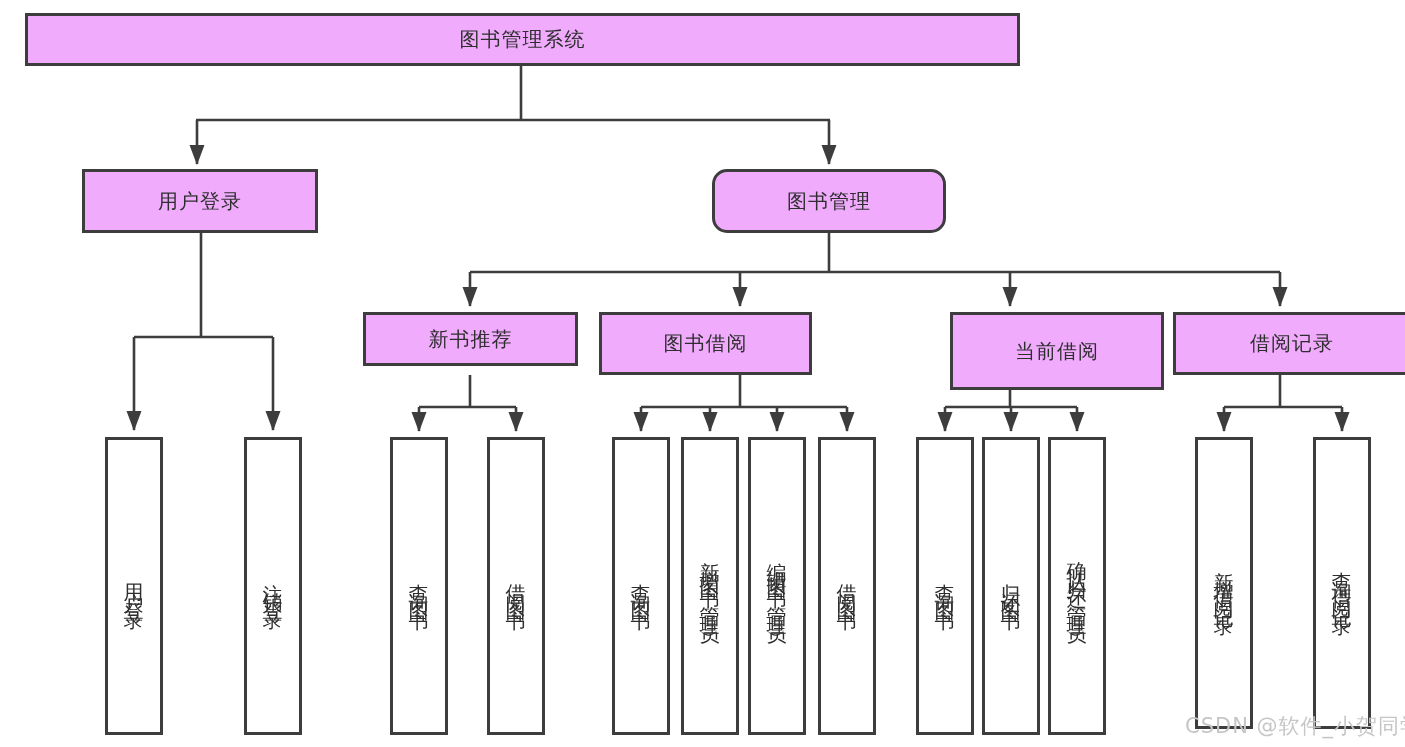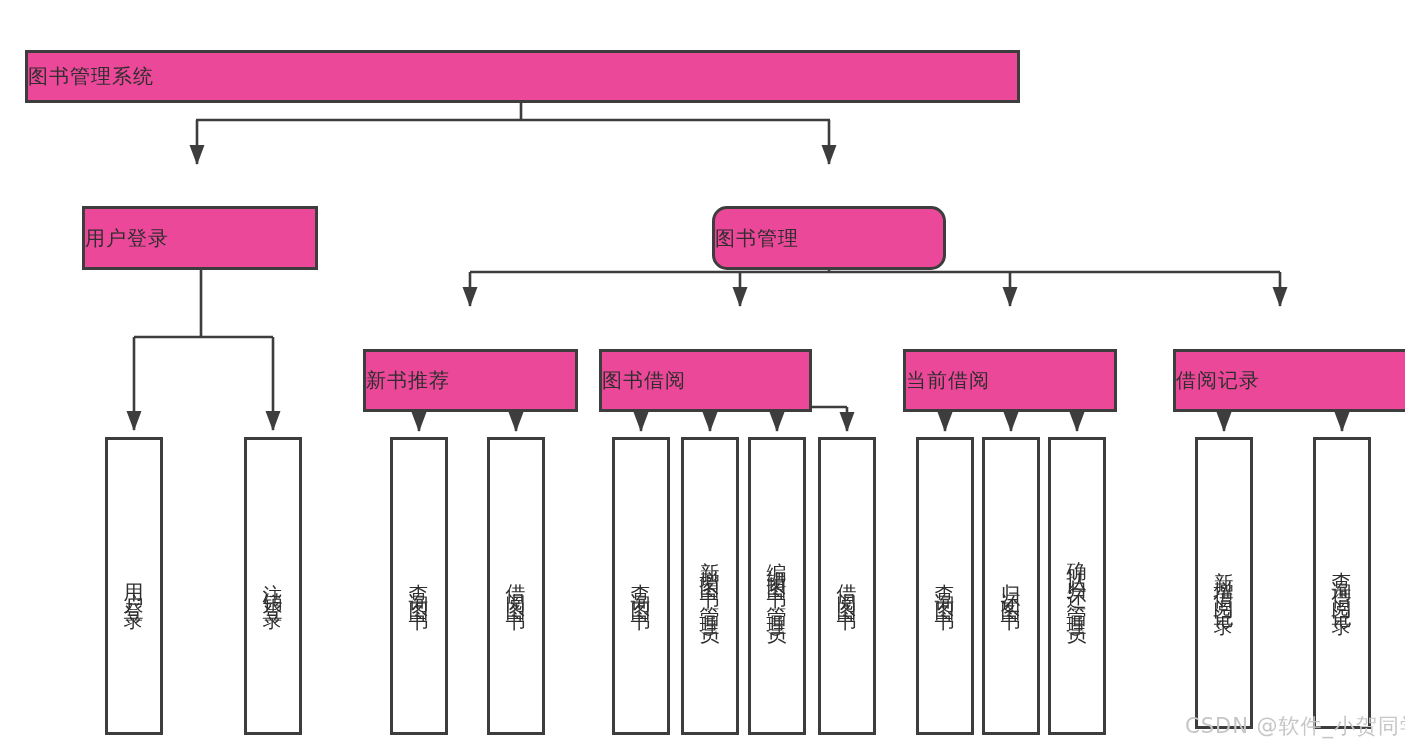--- a/index.html
+++ b/index.html
@@ -8,27 +8,26 @@
     width:1405px;height:747px;
     background:#ffffff;
     font-family:"DejaVu Sans","Liberation Sans",sans-serif;
     color:#2e2e2e;
     overflow:hidden;
   }
   #wires{position:absolute;left:0;top:0;width:1405px;height:747px;}
   .node{
     position:absolute;
     box-sizing:border-box;
-    background:#ec4899;
+    background:#f0abfc;
     border:3px solid #3d3d3d;
-    display:flex;align-items:center;justify-content:flex-start;
+    display:flex;align-items:center;justify-content:center;
     font-size:20px;
     letter-spacing:1px;
     white-space:nowrap;
-    margin-top:37px;
   }
   .vnode{
     position:absolute;
     box-sizing:border-box;
     background:#ffffff;
     border:3px solid #3d3d3d;
     display:flex;align-items:center;justify-content:center;
     font-size:20px;
   }
   .vnode .vtext{
@@ -99,27 +98,27 @@
     <span>图书管理系统</span>
   </div>
 
   <div class="node" style="left:82px;top:169px;width:236px;height:64px;">
     <span>用户登录</span>
   </div>
   <div class="node" style="left:712px;top:169px;width:234px;height:64px;border-radius:15px;">
     <span>图书管理</span>
   </div>
 
-  <div class="node" style="left:363px;top:312px;width:215px;height:63px;">
+  <div class="node" style="left:363px;top:312px;width:215px;height:54px;">
     <span>新书推荐</span>
   </div>
   <div class="node" style="left:599px;top:312px;width:213px;height:63px;">
     <span>图书借阅</span>
   </div>
-  <div class="node" style="left:903px;top:312px;width:214px;height:63px;">
+  <div class="node" style="left:950px;top:312px;width:214px;height:78px;">
     <span>当前借阅</span>
   </div>
   <div class="node" style="left:1173px;top:312px;width:238px;height:63px;">
     <span>借阅记录</span>
   </div>
 
   <div class="vnode" style="left:105px;top:437px;width:58px;height:298px;">
     <span class="vtext">用户登录</span>
   </div>
   <div class="vnode" style="left:244px;top:437px;width:58px;height:298px;">

